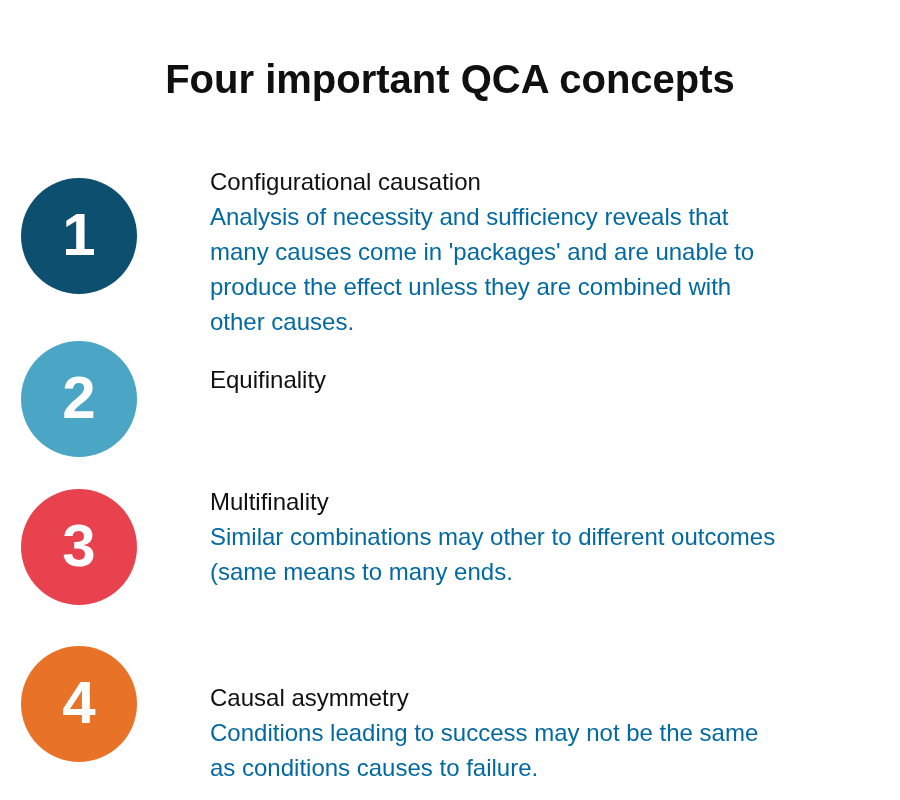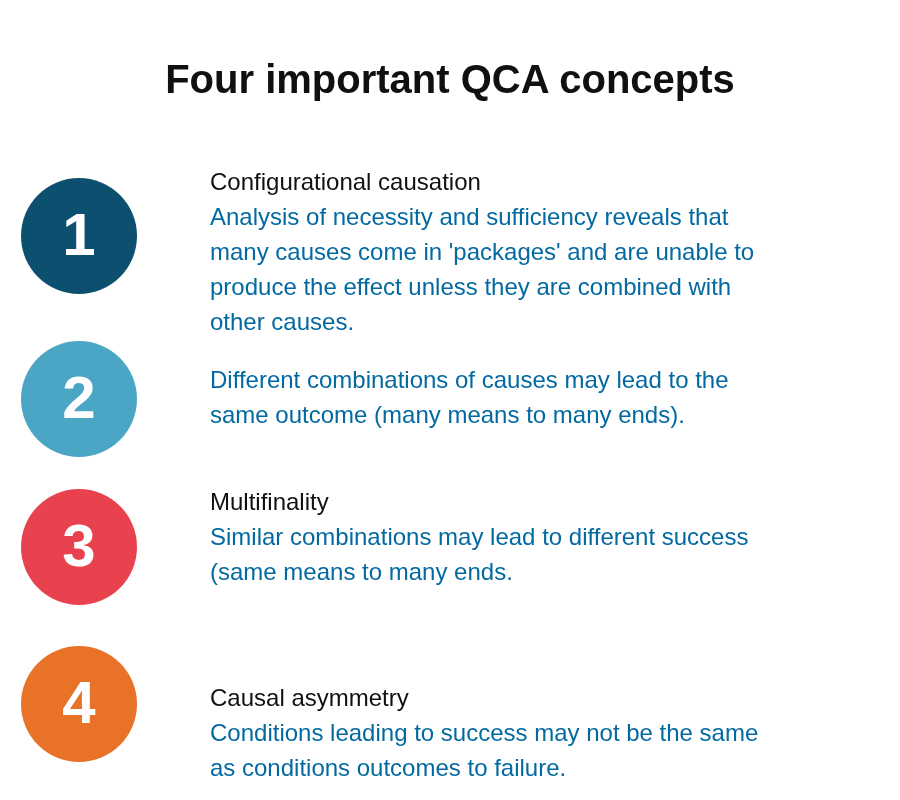--- a/index.html
+++ b/index.html
@@ -87,40 +87,39 @@
 produce the effect unless they are combined with
 other causes.</div>
     </div>
   </div>
 
   <div class="row">
     <div class="badge" style="top: 341px; background-color: rgb(75, 166, 197);">
       <span class="num">2</span>
     </div>
     <div class="textblock" style="top:362px;">
-      <div class="body-text">Different combinations of causes may lead to the
-same outcome (many means to many ends).</div>
+      <div class="heading">Equifinality</div>
     </div>
   </div>
 
   <div class="row">
     <div class="badge" style="top: 489px; background-color: rgb(232, 66, 79);">
       <span class="num">3</span>
     </div>
     <div class="textblock" style="top:484px;">
       <div class="heading">Multifinality</div>
-      <div class="body-text">Similar combinations may lead to different success
+      <div class="body-text">Similar combinations may other to different outcomes
 (same means to many ends.</div>
     </div>
   </div>
 
   <div class="row">
     <div class="badge" style="top: 646px; background-color: rgb(232, 114, 39);">
       <span class="num">4</span>
     </div>
     <div class="textblock" style="top:680px;">
       <div class="heading">Causal asymmetry</div>
       <div class="body-text">Conditions leading to success may not be the same
-as conditions outcomes to failure.</div>
+as conditions causes to failure.</div>
     </div>
   </div>
 
 </div>
 
 </body></html>

